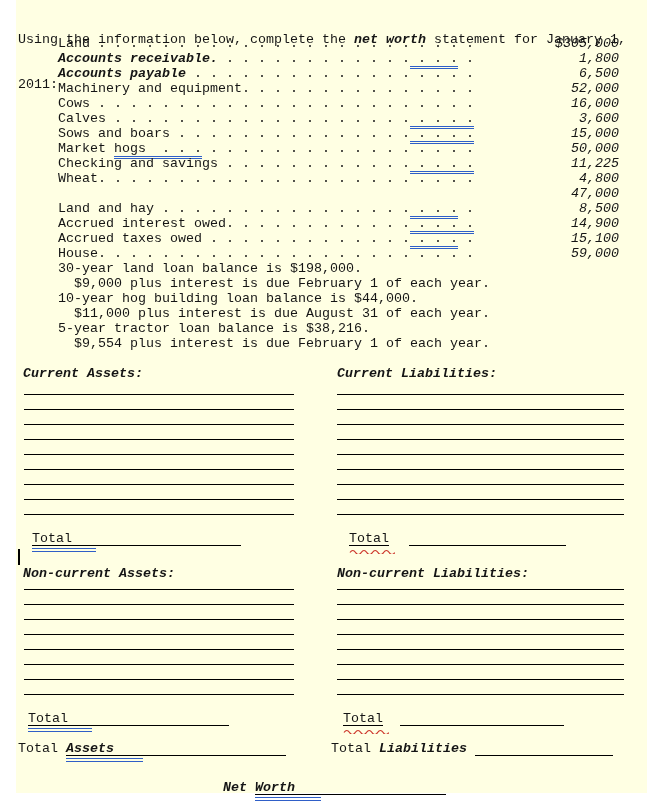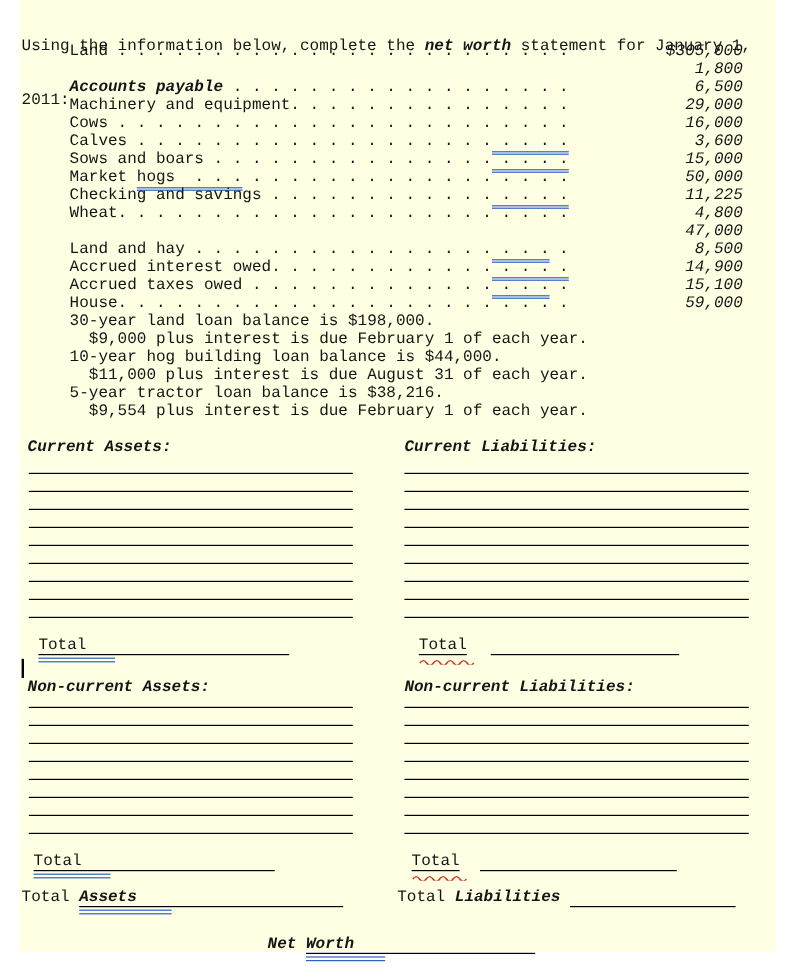--- a/index.html
+++ b/index.html
@@ -34,23 +34,23 @@
 <div class="page">
   <div class="paper">
 
     <div class="title">
       <div><span>Using the information below, complete the </span><span class="bi">net worth</span><span> statement for January 1,</span></div>
       <div>2011:</div>
     </div>
 
     <div class="items">
         <div class="irow"><span class="lab"><span>Land</span><span> . . . . . . . . . . . . . . . . . . . . . . . .</span></span><span class="val">$305,000</span></div>
-        <div class="irow"><span class="val">1,800</span></div>
+        <div class="irow"><span class="lab"><span class="bi">Accounts receivable.</span><span> . . . . . . . . . . . .</span><span class="ublue"> . . .</span><span> .</span></span><span class="val">1,800</span></div>
         <div class="irow"><span class="lab"><span class="bi">Accounts payable</span><span> . . . . . . . . . . . . . . . . . .</span></span><span class="val">6,500</span></div>
-        <div class="irow"><span class="lab"><span>Machinery and equipment.</span><span> . . . . . . . . . . . . . .</span></span><span class="val">29,000</span></div>
+        <div class="irow"><span class="lab"><span>Machinery and equipment.</span><span> . . . . . . . . . . . . . .</span></span><span class="val">52,000</span></div>
         <div class="irow"><span class="lab"><span>Cows</span><span> . . . . . . . . . . . . . . . . . . . . . . . .</span></span><span class="val">16,000</span></div>
         <div class="irow"><span class="lab"><span>Calves</span><span> . . . . . . . . . . . . . . . . . . .</span><span class="ublue"> . . . .</span></span><span class="val">3,600</span></div>
         <div class="irow"><span class="lab"><span>Sows and boars</span><span> . . . . . . . . . . . . . . .</span><span class="ublue"> . . . .</span></span><span class="val">15,000</span></div>
         <div class="irow"><span class="lab"><span>Market </span><span class="ublue">hogs </span><span class="ublue"> . . .</span><span> . . . . . . . . . . . . . . . . .</span></span><span class="val">50,000</span></div>
         <div class="irow"><span class="lab"><span>Checking and savings</span><span> . . . . . . . . . . . .</span><span class="ublue"> . . . .</span></span><span class="val">11,225</span></div>
         <div class="irow"><span class="lab"><span>Wheat.</span><span> . . . . . . . . . . . . . . . . . . . . . . .</span></span><span class="val">4,800</span></div>
         <div class="irow"><span class="val">47,000</span></div>
         <div class="irow"><span class="lab"><span>Land and hay</span><span> . . . . . . . . . . . . . . . .</span><span class="ublue"> . . .</span><span> .</span></span><span class="val">8,500</span></div>
         <div class="irow"><span class="lab"><span>Accrued interest owed.</span><span> . . . . . . . . . . .</span><span class="ublue"> . . . .</span></span><span class="val">14,900</span></div>
         <div class="irow"><span class="lab"><span>Accrued taxes owed</span><span> . . . . . . . . . . . . .</span><span class="ublue"> . . .</span><span> .</span></span><span class="val">15,100</span></div>

